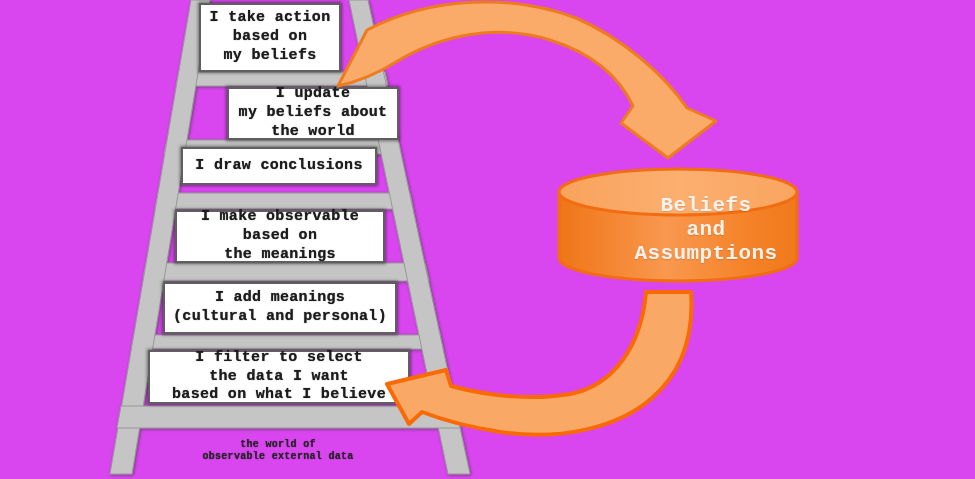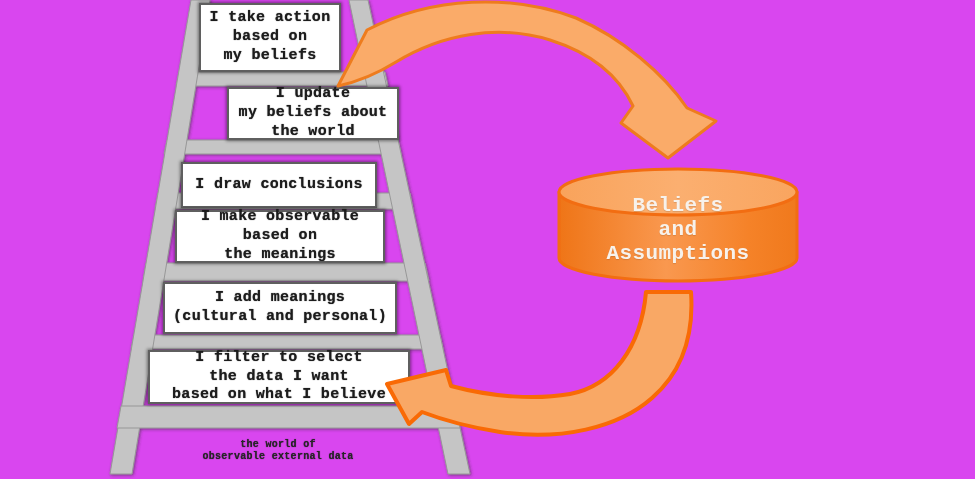--- a/index.html
+++ b/index.html
@@ -16,38 +16,39 @@
     border:2px solid #5f5f5f;box-shadow:0 0 3px 1px rgba(0,0,0,.45);
     display:flex;align-items:center;justify-content:center;text-align:center;
     box-sizing:border-box;
   }
   .rung .txt{
     white-space:pre-line;font-weight:700;font-size:15px;line-height:1.25;
     letter-spacing:.3px;color:#1c1c1c;text-shadow:0 0 1px rgba(0,0,0,.75);
   }
   .r1{left:199px;top:3px;width:142px;height:69px;}
   .r2{left:191px;top:87px;width:172px;height:53px;margin-left:36px;}
-  .r3{left:181px;top:162px;width:196px;height:46px;}
+  .r3{left:181px;top:147px;width:196px;height:38px;}
   .r4{left:175px;top:210px;width:210px;height:53px;}
   .r5{left:163px;top:282px;width:234px;height:52px;}
   .r6{left:148px;top:350px;width:262px;height:54px;}
 
   .base-label{
     position:absolute;z-index:2;left:128px;top:431px;width:300px;height:40px;
     display:flex;align-items:center;justify-content:center;text-align:center;
   }
   .base-label .txt{
     white-space:pre-line;font-weight:700;font-size:10px;line-height:1.2;
     letter-spacing:.3px;color:#262626;text-shadow:0 0 1px rgba(0,0,0,.7);
   }
 
   .cyl-label{
     position:absolute;z-index:4;left:559px;top:194px;width:238px;height:72px;
     display:flex;align-items:center;justify-content:center;text-align:center;
     pointer-events:none;
+    padding-left:28px;
   }
   .cyl-label .txt{
     white-space:pre-line;font-weight:700;font-size:21px;line-height:1.15;
     letter-spacing:.4px;color:#f7f2ec;text-shadow:0 1px 1px rgba(0,0,0,.12);
   }
 </style>
 </head>
 <body>
 
 <div class="stage">

